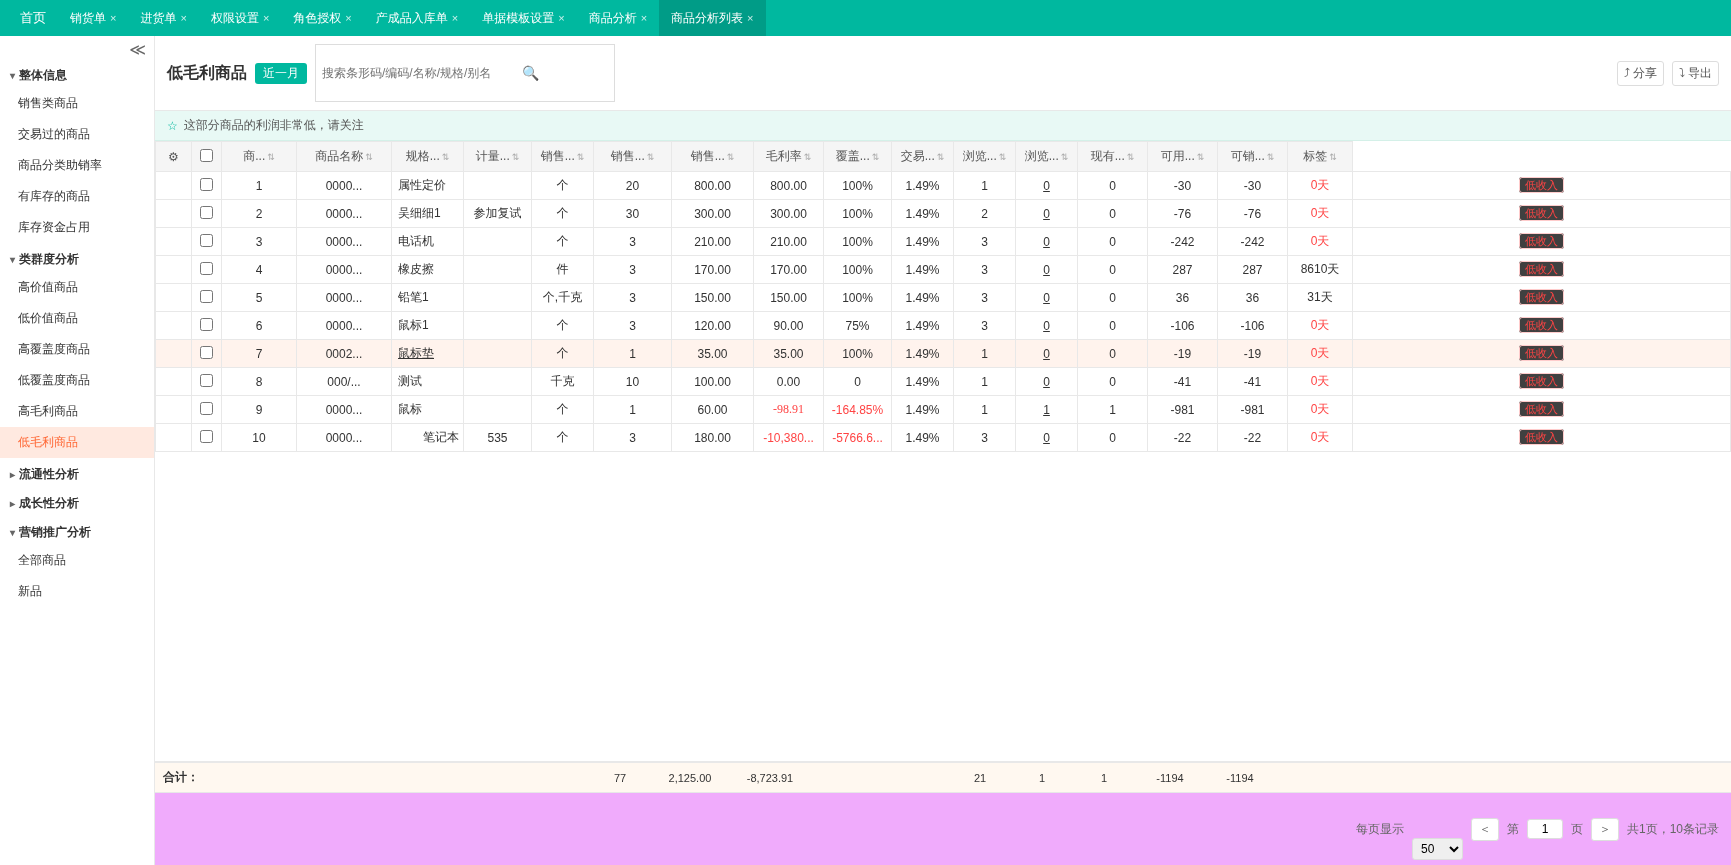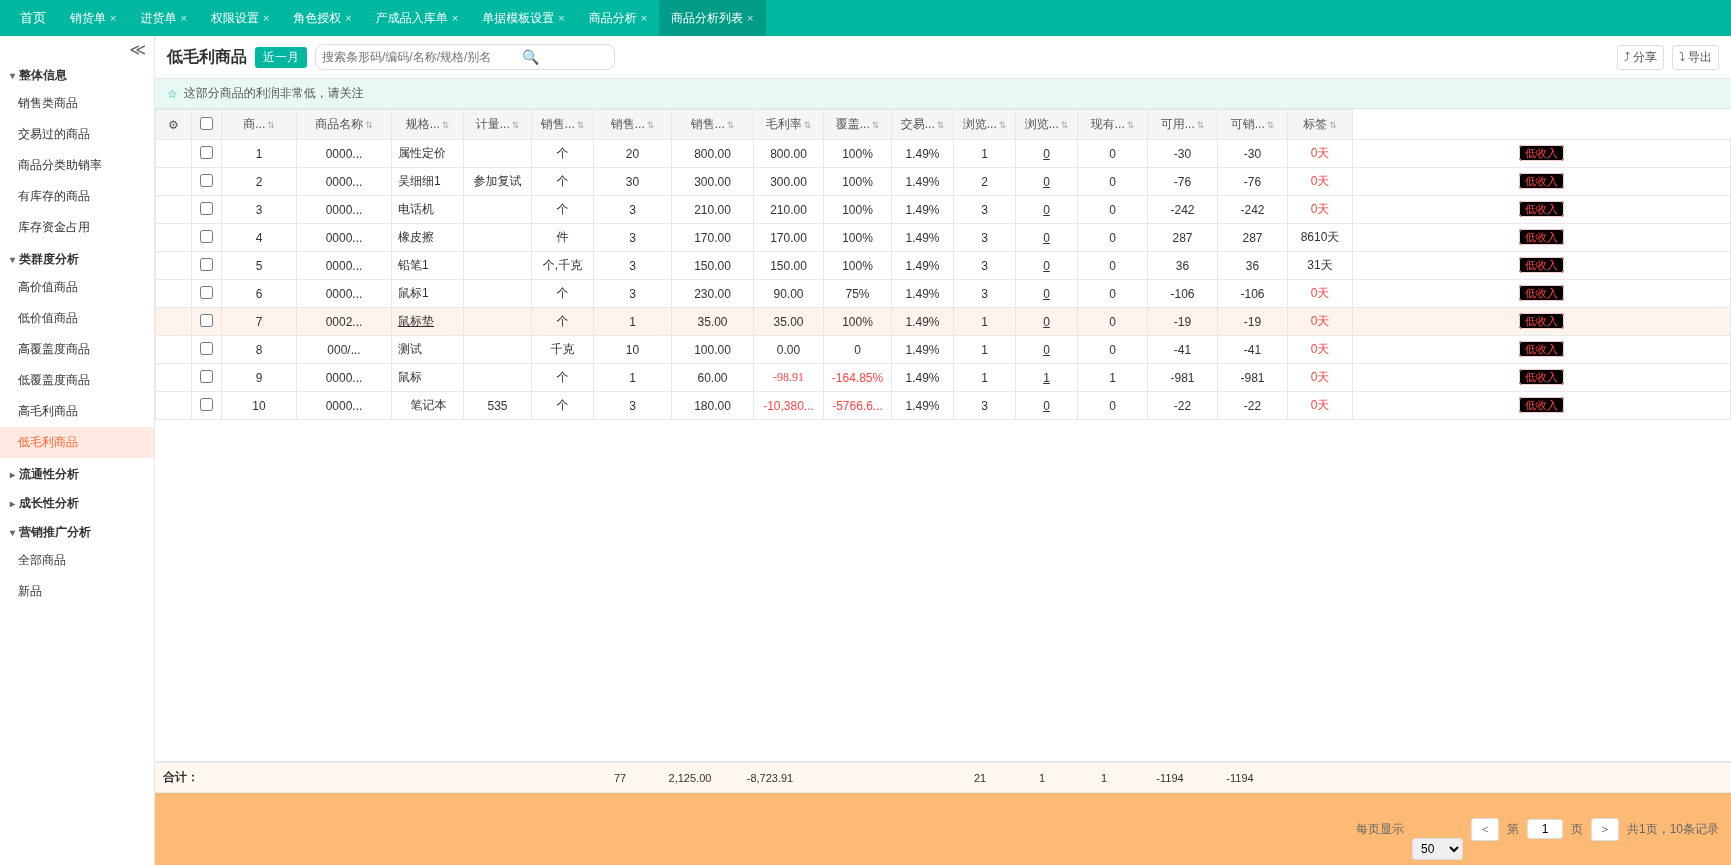--- a/index.html
+++ b/index.html
@@ -88,22 +88,22 @@
       border: none;
       border-radius: 3px;
       padding: 2px 8px;
       font-size: 12px;
       cursor: pointer;
     }
     .search-box {
       display: flex;
       align-items: center;
       border: 1px solid #ddd;
-      border-radius: 8px;
-      padding: 4px 6px;
+      border-radius: 0;
+      padding: 20px 6px;
       flex: 1;
       max-width: 300px;
     }
     .search-box input {
       border: none;
       outline: none;
       font-size: 12px;
       color: #999;
       width: 200px;
     }
@@ -173,21 +173,21 @@
       text-align: center;
       color: #333;
       font-size: 12px;
       white-space: nowrap;
       overflow: hidden;
       text-overflow: ellipsis;
     }
     tbody tr.highlighted { background: #fff3ed; }
     .sort-icon { color: #aaa; font-size: 9px; margin-left: 2px; }
     .badge-low-income {
-      background: #000000;
+      background: #404040;
       color: #ff4444;
       border: 1px solid #ffcccc;
       border-radius: 3px;
       padding: 1px 5px;
       font-size: 11px;
     }
 
     
     .table-footer {
       background: #fff8f0;
@@ -210,21 +210,21 @@
     }
 
     
     .pagination-bar {
       display: flex;
       align-items: center;
       justify-content: flex-end;
       padding: 5px 12px;
       border-top: 1px solid #e8e8e8;
       gap: 8px;
-      background: #fdba74;
+      background: #f0abfc;
     }
     .pagination-bar .label { color: #666; }
     .page-size-select {
       border: 1px solid #ddd;
       border-radius: 3px;
       padding: 2px 4px;
       font-size: 12px;
       margin-top: 40px;
     }
     .page-btn {
@@ -515,21 +515,21 @@
     </tr>
             <tr>
       <td></td>
       <td><input type="checkbox" style=""></td>
               <td>6</td>
       <td>0000...</td>
       <td style="text-align:left;padding-left:6px;">鼠标1</td>
       <td></td>
       <td>个</td>
       <td>3</td>
-      <td>230.00</td>
+      <td>120.00</td>
       <td style="">90.00</td>
       <td style="">75%</td>
       <td>1.49%</td>
       <td>3</td>
       <td style="text-decoration:underline;cursor:pointer;">0</td>
       <td>0</td>
       <td>-106</td>
       <td>-106</td>
       <td style="color:#ff4444;">0天</td>
       <td><span class="badge-low-income">低收入</span></td>
@@ -595,21 +595,21 @@
       <td>-981</td>
       <td>-981</td>
       <td style="color:#ff4444;">0天</td>
       <td><span class="badge-low-income">低收入</span></td>
     </tr>
             <tr>
       <td></td>
       <td><input type="checkbox" style=""></td>
               <td>10</td>
       <td>0000...</td>
-      <td style="text-align:center;padding-left:6px;margin-left:44px;">笔记本</td>
+      <td style="text-align:right;padding-left:6px;margin-left:44px;">笔记本</td>
       <td>535</td>
       <td>个</td>
       <td>3</td>
       <td>180.00</td>
       <td style="color:#ff4444;">-10,380...</td>
       <td style="color:#ff4444;">-5766.6...</td>
       <td>1.49%</td>
       <td>3</td>
       <td style="text-decoration:underline;cursor:pointer;">0</td>
       <td>0</td>

